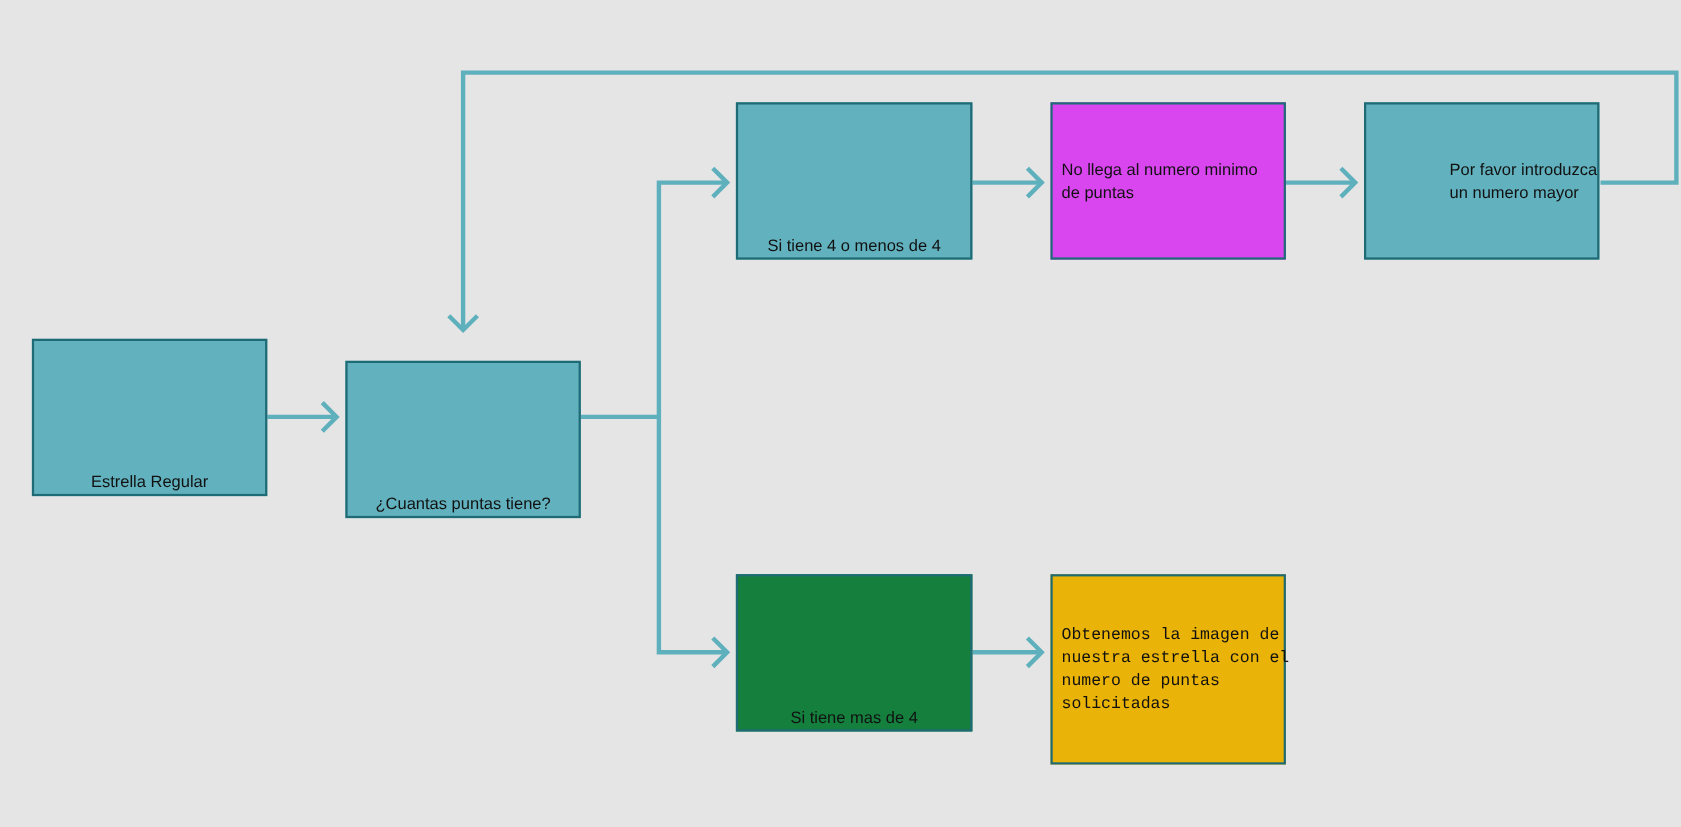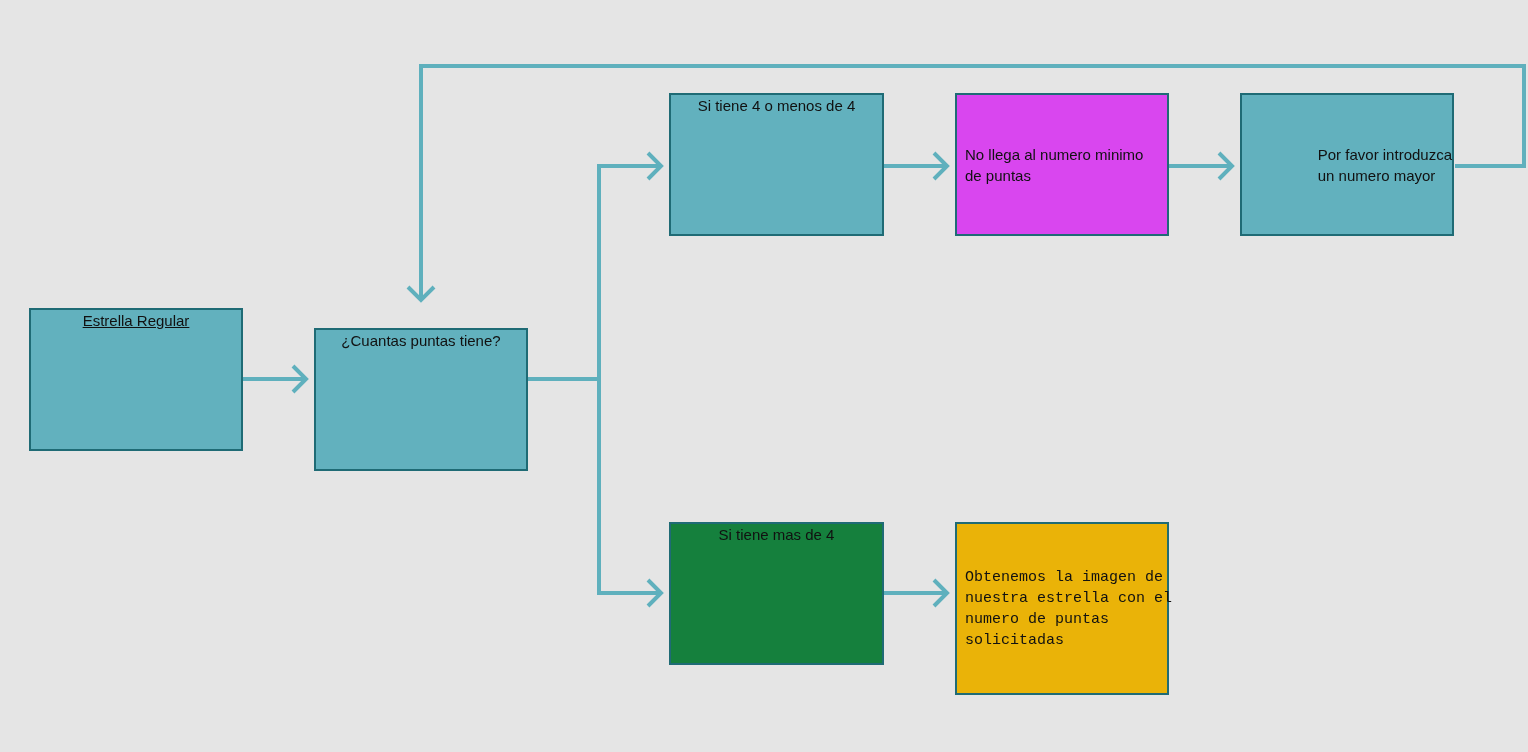--- a/index.html
+++ b/index.html
@@ -34,21 +34,21 @@
     display: flex;
     overflow: visible;
   }
   .node .node-label {
     font-size: 15px;
     line-height: 21px;
     color: #111111;
     white-space: pre;
   }
   .node.center {
-    align-items: flex-start;
+    align-items: flex-end;
     justify-content: center;
   }
   .node.center .node-label {
     text-align: center;
   }
   .node.leftmid {
     align-items: center;
     justify-content: flex-start;
   }
   .node.leftmid .node-label {
@@ -90,21 +90,21 @@
         <path d="M 408 287 L 421 300 L 434 287" fill="none" stroke="#5fb0bd" stroke-width="4" stroke-linecap="butt" stroke-linejoin="miter"></path>
       </g>
       <g>
         <polyline points="884,593 947,593" fill="none" stroke="#5fb0bd" stroke-width="4" stroke-linecap="butt" stroke-linejoin="miter"></polyline>
         <path d="M 934 580 L 947 593 L 934 606" fill="none" stroke="#5fb0bd" stroke-width="4" stroke-linecap="butt" stroke-linejoin="miter"></path>
       </g>
     </svg>
 
   <div id="node-layer">
       <div class="node center" style="left: 29px; top: 308px; width: 214px; height: 143px; background: rgb(98, 177, 190); border-color: rgb(31, 107, 117);">
-        <span class="node-label" style="color: rgb(17, 17, 17); text-decoration: underline;">Estrella Regular</span>
+        <span class="node-label" style="color: rgb(17, 17, 17);">Estrella Regular</span>
       </div>
       <div class="node center" style="left: 314px; top: 308px; width: 214px; height: 143px; background: rgb(98, 177, 190); border-color: rgb(31, 107, 117); margin-top: 20px;">
         <span class="node-label" style="color: rgb(17, 17, 17);">¿Cuantas puntas tiene?</span>
       </div>
       <div class="node center" style="left: 669px; top: 93px; width: 215px; height: 143px; background: rgb(98, 177, 190); border-color: rgb(31, 107, 117);">
         <span class="node-label" style="color: rgb(17, 17, 17);">Si tiene 4 o menos de 4</span>
       </div>
       <div class="node leftmid" style="left: 955px; top: 93px; width: 214px; height: 143px; background: #d946ef; border-color: rgb(31, 107, 117);">
         <span class="node-label" style="color: rgb(17, 17, 17);">No llega al numero minimo
 de puntas</span>

